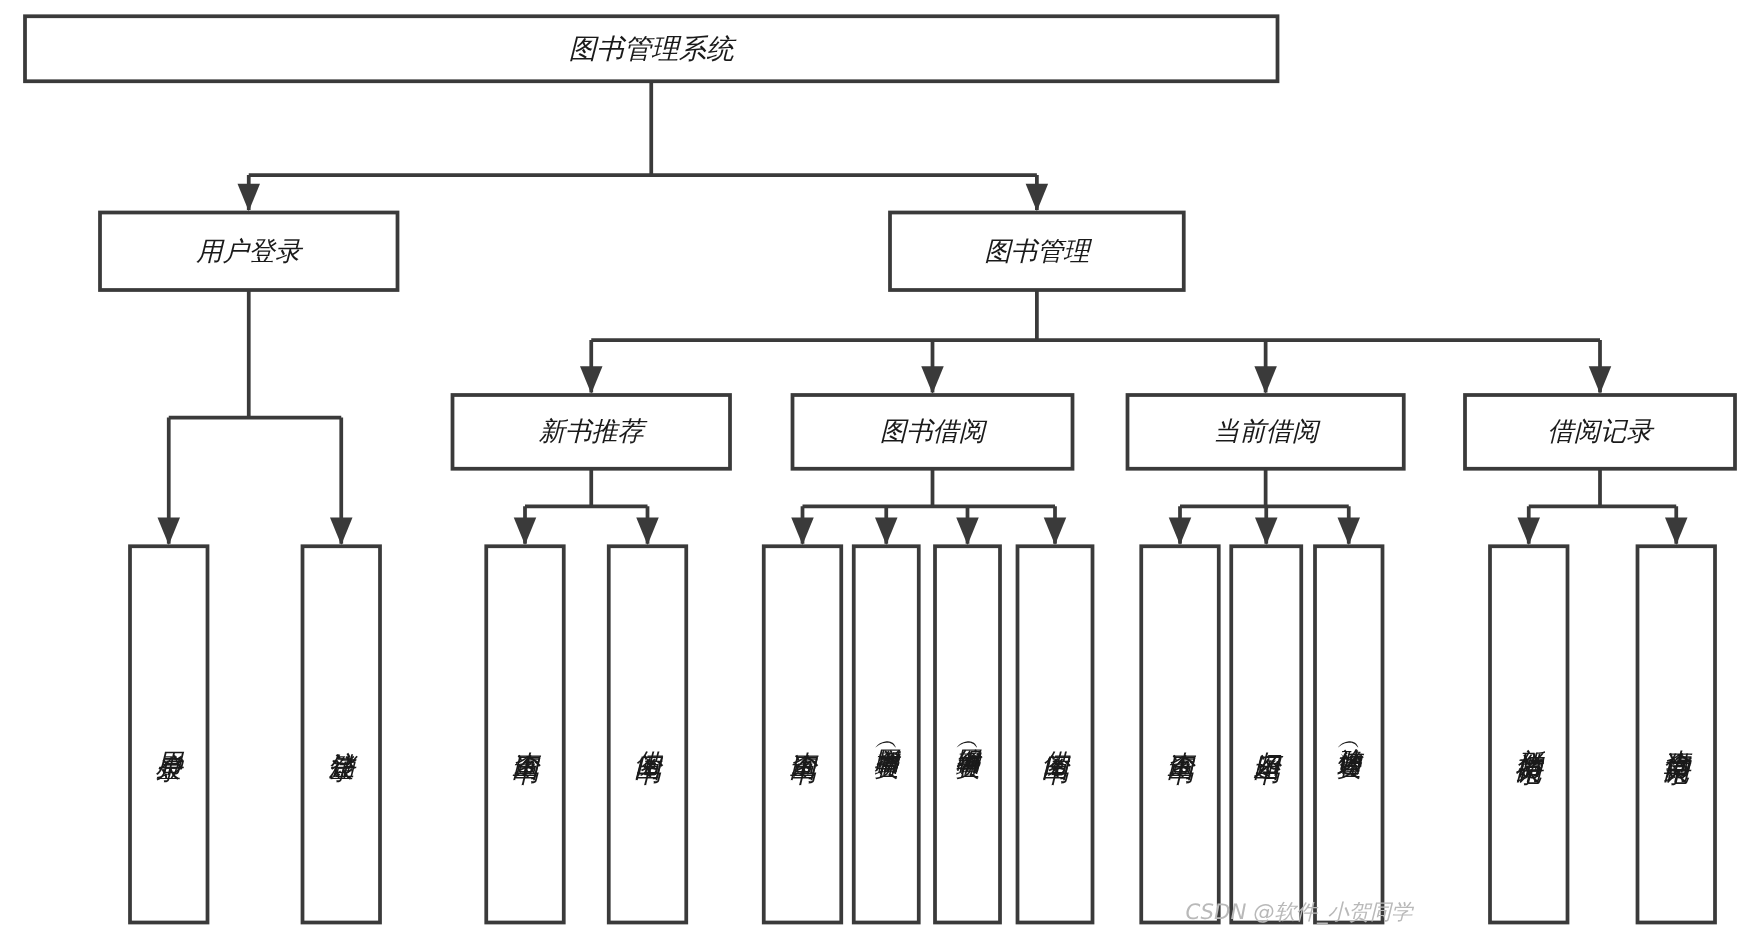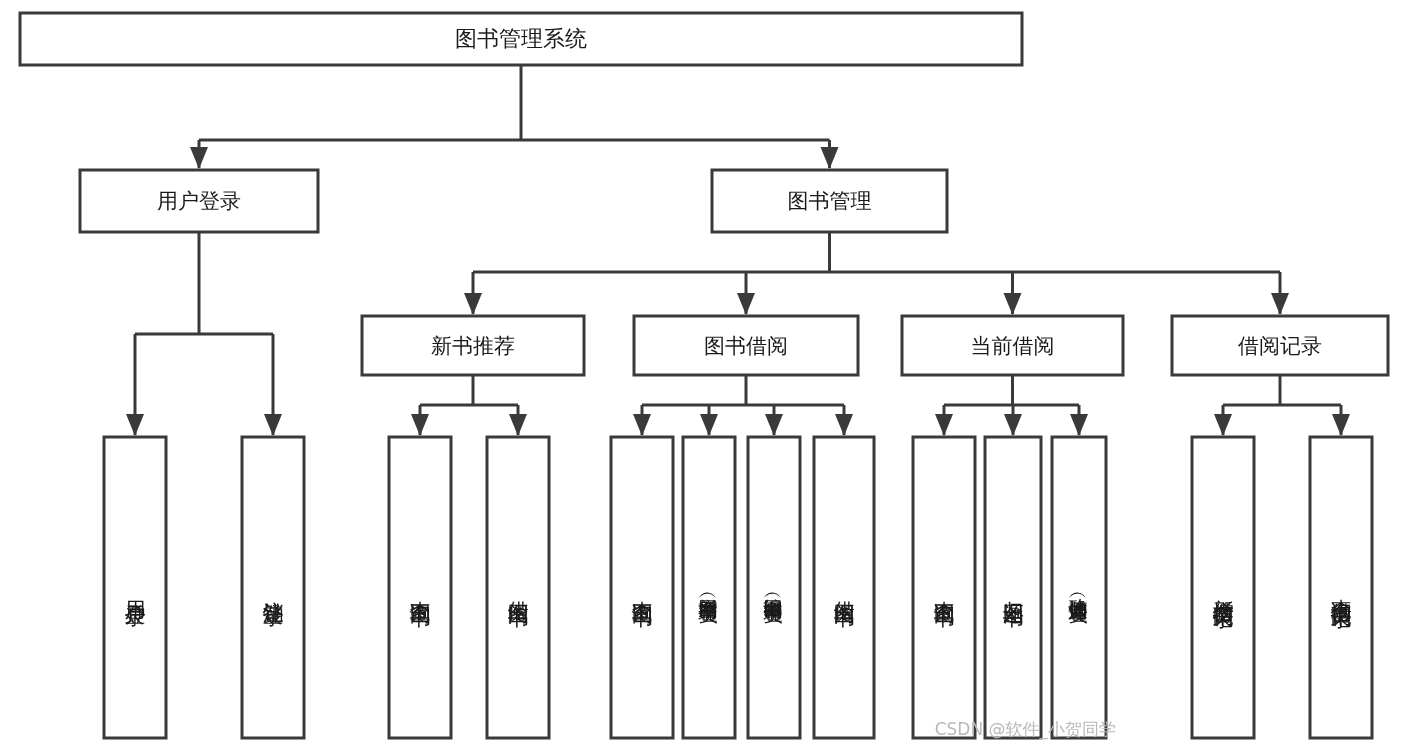--- a/index.html
+++ b/index.html
@@ -13,20 +13,21 @@
     position: relative;
     font-family: "DejaVu Sans", "Liberation Sans", sans-serif;
     overflow: hidden;
   }
   #diagram-root {
     position: absolute;
     left: 0;
     top: 0;
     width: 1140px;
     height: 747px;
+    font-style: italic;
   }
   svg.flowchart {
     display: block;
     width: 1405px;
     height: 747px;
   }
   .node-box {
     fill: #ffffff;
     stroke: #3a3a3a;
     stroke-width: 3;
@@ -67,21 +68,21 @@
     text-orientation: upright;
     font-family: "DejaVu Sans", "Liberation Sans", sans-serif;
     font-size: 21px;
     line-height: 1.16;
     letter-spacing: 2px;
     color: #1a1a1a;
     white-space: nowrap;
   }
   .watermark {
     position: absolute;
-    right: 24px;
+    right: 10px;
     bottom: 6px;
     font-family: "DejaVu Sans", "Liberation Sans", sans-serif;
     font-size: 17px;
     color: #b9b9b9;
     white-space: nowrap;
   }
 </style>
 </head>
 <body>
 

